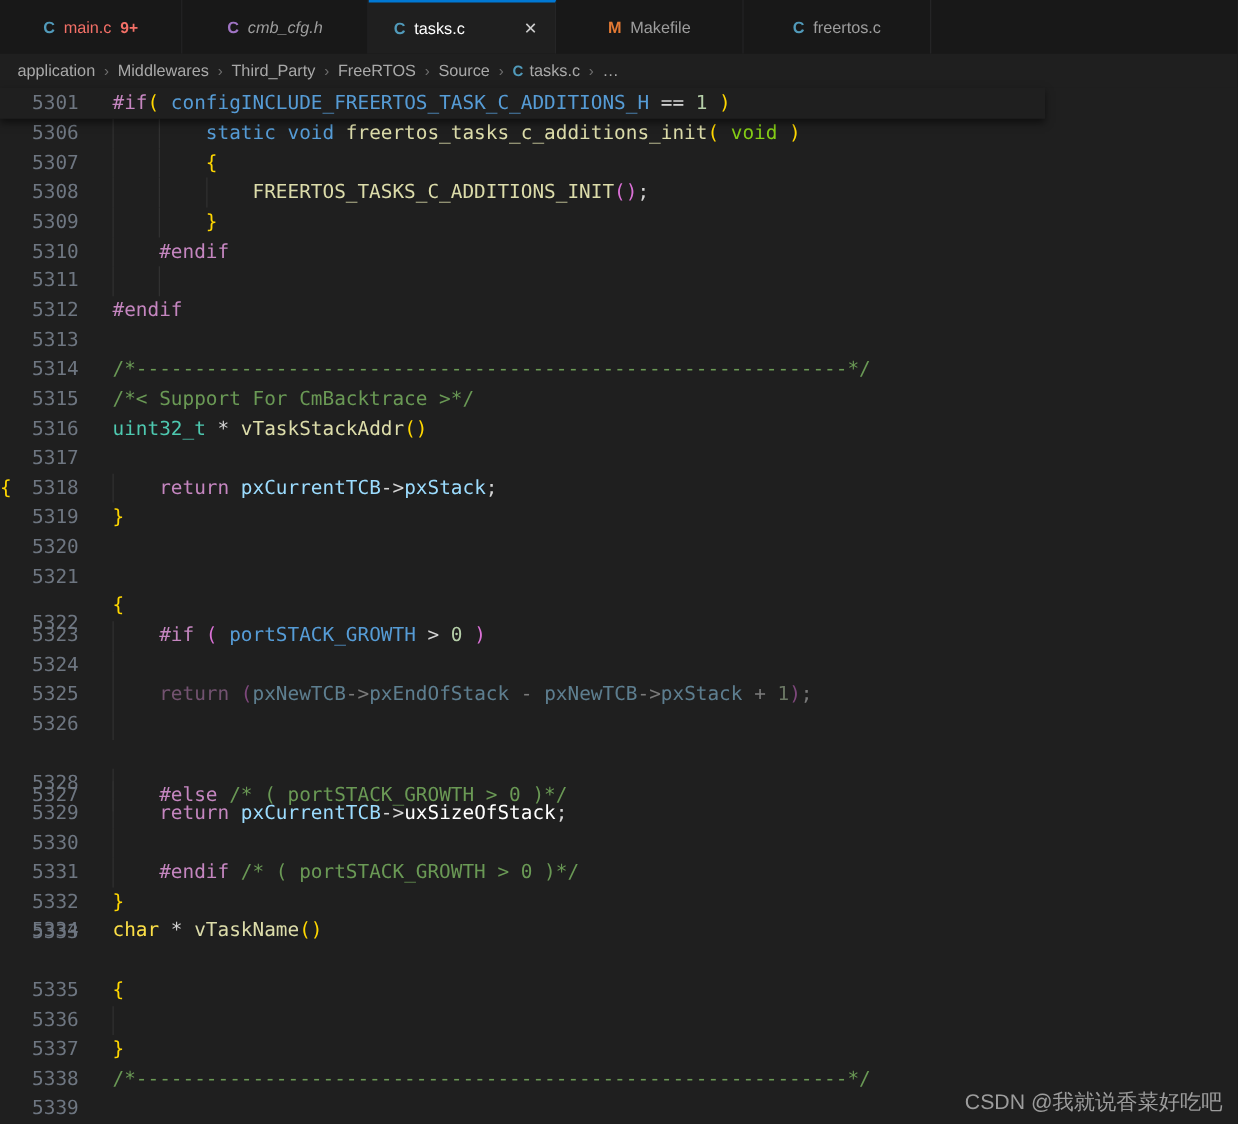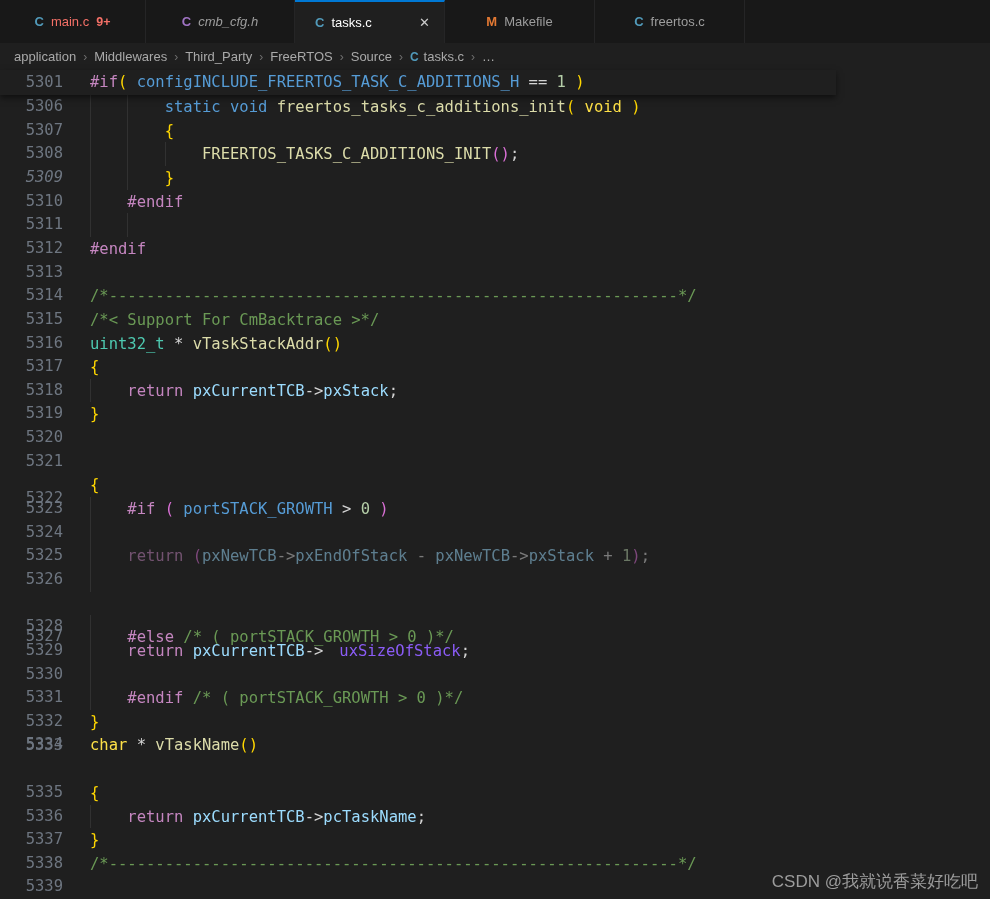--- a/index.html
+++ b/index.html
@@ -76,39 +76,39 @@
       <span class="bc-sep">›</span>
       <span class="bc-item"><span class="ficon" style="color: rgb(81, 154, 186); font-size: 12px; margin-right: 5px;">C</span><span>tasks.c</span></span>
       <span class="bc-sep">›</span>
       <span class="bc-item"><span>…</span></span>
     </div>
   <div id="code-area">
       <div class="crow" style="top: 95px; height: 23.65px;">
         <span class="guide" style="left: 90px;"></span>
         <span class="guide" style="left: 127.32px;"></span>
         <span class="ln" style="line-height: 23.65px;">5306</span>
-        <span style="line-height: 23.65px;"><span class="ct"><span style="color: rgb(86, 156, 214);">        static void </span><span style="color: rgb(220, 220, 170);">freertos_tasks_c_additions_init</span><span style="color: rgb(255, 215, 0);">(</span><span style="color: #fde047;"> void </span><span style="color: rgb(255, 215, 0);">)</span></span></span>
+        <span style="line-height: 23.65px;"><span class="ct"><span style="color: rgb(86, 156, 214);">        static void </span><span style="color: rgb(220, 220, 170);">freertos_tasks_c_additions_init</span><span style="color: rgb(255, 215, 0);">(</span><span style="color: #84cc16;"> void </span><span style="color: rgb(255, 215, 0);">)</span></span></span>
       </div>
       <div class="crow" style="top: 118.65px; height: 23.65px;">
         <span class="guide" style="left: 90px;"></span>
         <span class="guide" style="left: 127.32px;"></span>
         <span class="ln" style="line-height: 23.65px;">5307</span>
         <span style="line-height: 23.65px;"><span class="ct"><span style="color: rgb(255, 215, 0);">        {</span></span></span>
       </div>
       <div class="crow" style="top: 142.3px; height: 23.65px;">
         <span class="guide" style="left: 90px;"></span>
         <span class="guide" style="left: 127.32px;"></span>
         <span class="guide" style="left: 164.64px;"></span>
         <span class="ln" style="line-height: 23.65px;">5308</span>
         <span style="line-height: 23.65px;"><span class="ct"><span style="color: rgb(220, 220, 170);">            FREERTOS_TASKS_C_ADDITIONS_INIT</span><span style="color: rgb(218, 112, 214);">()</span><span style="color: rgb(212, 212, 212);">;</span></span></span>
       </div>
       <div class="crow" style="top: 165.95px; height: 23.65px;">
         <span class="guide" style="left: 90px;"></span>
         <span class="guide" style="left: 127.32px;"></span>
-        <span class="ln" style="line-height: 23.65px; font-style: italic;">5309</span>
+        <span class="ln" style="line-height: 23.65px;">5309</span>
         <span style="line-height: 23.65px;"><span class="ct"><span style="color: rgb(255, 215, 0);">        }</span></span></span>
       </div>
       <div class="crow" style="top: 189.6px; height: 23.65px;">
         <span class="guide" style="left: 90px;"></span>
         <span class="ln" style="line-height: 23.65px;">5310</span>
         <span style="line-height: 23.65px;"><span class="ct"><span style="color: rgb(197, 134, 192);">    #endif</span></span></span>
       </div>
       <div class="crow" style="top: 213.25px; height: 23.65px;">
         <span class="guide" style="left: 90px;"></span>
         <span class="guide" style="left: 127.32px;"></span>
@@ -128,21 +128,21 @@
         <span style="line-height: 23.65px;"><span class="ct"><span style="color: rgb(106, 153, 85);">/*-------------------------------------------------------------*/</span></span></span>
       </div>
       <div class="crow" style="top: 307.85px; height: 23.65px;">
         <span class="ln" style="line-height: 23.65px;">5315</span>
         <span style="line-height: 23.65px;"><span class="ct"><span style="color: rgb(106, 153, 85);">/*&lt; Support For CmBacktrace &gt;*/</span></span></span>
       </div>
       <div class="crow" style="top: 331.5px; height: 23.65px;">
         <span class="ln" style="line-height: 23.65px;">5316</span>
         <span style="line-height: 23.65px;"><span class="ct"><span style="color: rgb(78, 201, 176);">uint32_t</span><span style="color: rgb(212, 212, 212);"> * </span><span style="color: rgb(220, 220, 170);">vTaskStackAddr</span><span style="color: rgb(255, 215, 0);">()</span></span></span>
       </div>
-      <div class="crow" style="top: 355.15px; height: 23.65px;">
+      <div class="crow" style="top: 355.15px; height: 23.65px; flex-direction: column;">
         <span class="ln" style="line-height: 23.65px;">5317</span>
         <span style="line-height: 23.65px;"><span class="ct"><span style="color: rgb(255, 215, 0);">{</span></span></span>
       </div>
       <div class="crow" style="top: 378.8px; height: 23.65px;">
         <span class="guide" style="left: 90px;"></span>
         <span class="ln" style="line-height: 23.65px;">5318</span>
         <span style="line-height: 23.65px;"><span class="ct"><span style="color: rgb(197, 134, 192);">    return </span><span style="color: rgb(156, 220, 254);">pxCurrentTCB</span><span style="color: rgb(212, 212, 212);">-&gt;</span><span style="color: rgb(156, 220, 254);">pxStack</span><span style="color: rgb(212, 212, 212);">;</span></span></span>
       </div>
       <div class="crow" style="top: 402.45px; height: 23.65px;">
         <span class="ln" style="line-height: 23.65px;">5319</span>
@@ -185,21 +185,21 @@
         <span style="line-height: 23.65px;"><span class="ct"><span style="color: rgb(197, 134, 192);">    #else </span><span style="color: rgb(106, 153, 85);">/* ( portSTACK_GROWTH &gt; 0 )*/</span></span></span>
       </div>
       <div class="crow" style="top: 615.3px; height: 23.65px;">
         <span class="guide" style="left: 90px;"></span>
         <span class="ln" style="line-height: 23.65px;">5328</span>
         <span style="line-height: 23.65px;"><span class="ct"></span></span>
       </div>
       <div class="crow" style="top: 638.95px; height: 23.65px;">
         <span class="guide" style="left: 90px;"></span>
         <span class="ln" style="line-height: 23.65px;">5329</span>
-        <span style="line-height: 23.65px;"><span class="ct"><span style="color: rgb(197, 134, 192);">    return </span><span style="color: rgb(156, 220, 254);">pxCurrentTCB</span><span style="color: rgb(212, 212, 212);">-&gt;</span><span style="color: #8b5cf6; margin-left: 16px;">uxSizeOfStack</span><span style="color: rgb(212, 212, 212);">;</span></span></span>
+        <span style="line-height: 23.65px;"><span class="ct"><span style="color: rgb(197, 134, 192);">    return </span><span style="color: rgb(156, 220, 254);">pxCurrentTCB</span><span style="color: rgb(212, 212, 212);">-&gt;</span><span style="color: #ffffff;">uxSizeOfStack</span><span style="color: rgb(212, 212, 212);">;</span></span></span>
       </div>
       <div class="crow" style="top: 662.6px; height: 23.65px;">
         <span class="guide" style="left: 90px;"></span>
         <span class="ln" style="line-height: 23.65px;">5330</span>
         <span style="line-height: 23.65px;"><span class="ct"></span></span>
       </div>
       <div class="crow" style="top: 686.25px; height: 23.65px;">
         <span class="guide" style="left: 90px;"></span>
         <span class="ln" style="line-height: 23.65px;">5331</span>
         <span style="line-height: 23.65px;"><span class="ct"><span style="color: rgb(197, 134, 192);">    #endif </span><span style="color: rgb(106, 153, 85);">/* ( portSTACK_GROWTH &gt; 0 )*/</span></span></span>
@@ -216,21 +216,20 @@
         <span class="ln" style="line-height: 23.65px;">5334</span>
         <span style="line-height: 23.65px;"><span class="ct"><span style="color: #fde047;">char</span><span style="color: rgb(212, 212, 212);"> * </span><span style="color: rgb(220, 220, 170);">vTaskName</span><span style="color: rgb(255, 215, 0);">()</span></span></span>
       </div>
       <div class="crow" style="top: 780.85px; height: 23.65px;">
         <span class="ln" style="line-height: 23.65px;">5335</span>
         <span style="line-height: 23.65px;"><span class="ct"><span style="color: rgb(255, 215, 0);">{</span></span></span>
       </div>
       <div class="crow" style="top: 804.5px; height: 23.65px;">
         <span class="guide" style="left: 90px;"></span>
         <span class="ln" style="line-height: 23.65px;">5336</span>
-        <span style="line-height: 23.65px;"><span class="ct"><span style="color: rgb(197, 134, 192);">    return </span><span style="color: rgb(156, 220, 254);">pxCurrentTCB</span><span style="color: rgb(212, 212, 212);">-&gt;</span><span style="color: rgb(156, 220, 254);">pcTaskName</span><span style="color: rgb(212, 212, 212);">;</span></span></span>
       </div>
       <div class="crow" style="top: 828.15px; height: 23.65px;">
         <span class="ln" style="line-height: 23.65px;">5337</span>
         <span style="line-height: 23.65px;"><span class="ct"><span style="color: rgb(255, 215, 0);">}</span></span></span>
       </div>
       <div class="crow" style="top: 851.8px; height: 23.65px;">
         <span class="ln" style="line-height: 23.65px;">5338</span>
         <span style="line-height: 23.65px;"><span class="ct"><span style="color: rgb(106, 153, 85);">/*-------------------------------------------------------------*/</span></span></span>
       </div>
       <div class="crow" style="top: 875.45px; height: 23.65px;">

